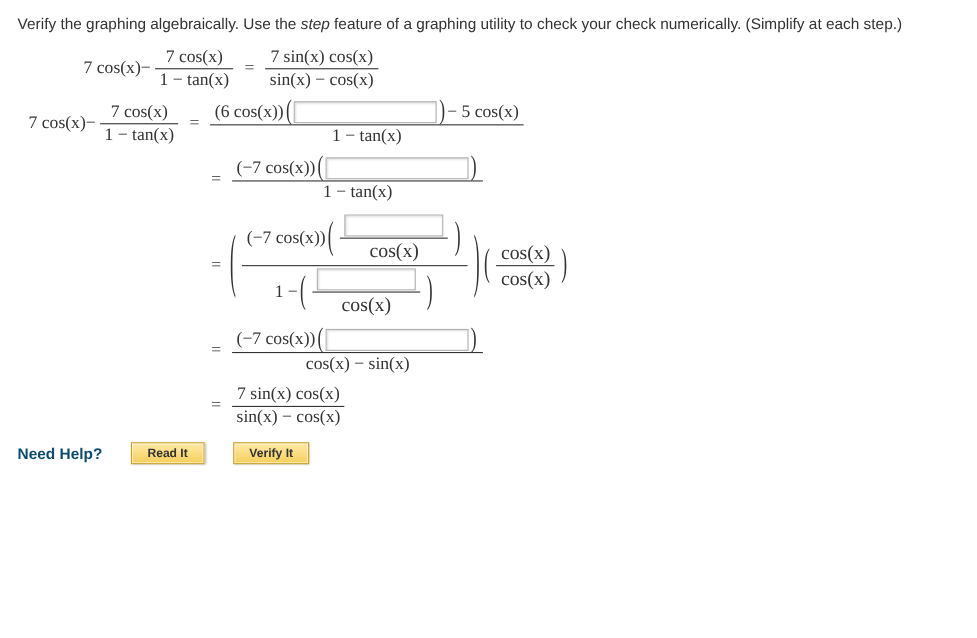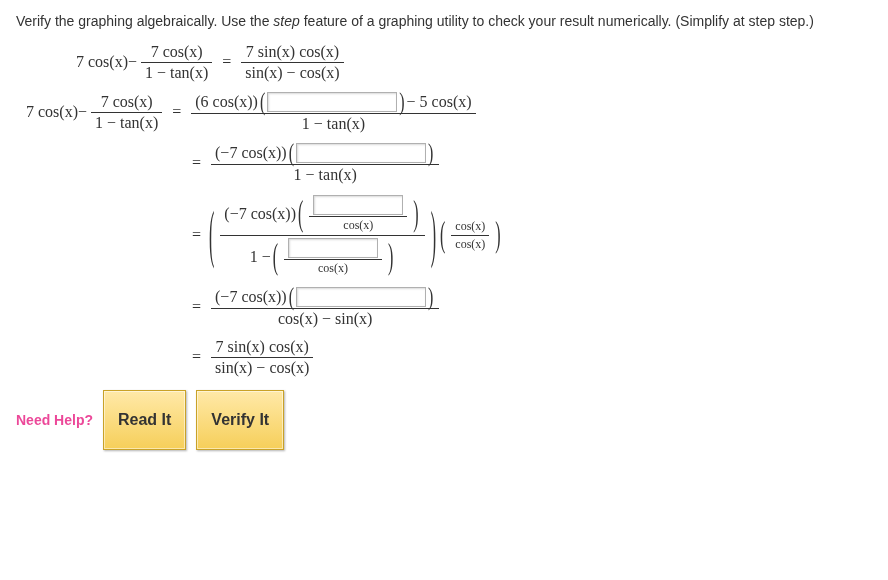--- a/index.html
+++ b/index.html
@@ -42,39 +42,40 @@
     transform: scaleY(4);
     padding: 0 2px;
   }
   .lparen-med, .rparen-med {
     font-family: "Times New Roman", serif;
     display: inline-block;
     transform: scaleY(2.2);
     padding: 0 2px;
   }
   .help-row { display: flex; align-items: center; gap: 10px; margin-top: 12px; }
-  .help-label { color: #ec4899; font-weight: bold; font-size: 14px; text-align: center; }
+  .help-label { color: #0c4a6e; font-weight: bold; font-size: 14px; text-align: center; }
   .help-btn {
     background: linear-gradient(#ffe9a8, #f6cf5a);
     border: 1px solid #c9a227;
     box-shadow: inset 0 0 0 1px rgba(255,255,255,0.5), 1px 1px 2px rgba(0,0,0,0.3);
-    font-size: 16px;
+    font-size: 11px;
     font-weight: bold;
     color: #333;
-    padding: 20px 14px;
+    padding: 3px 14px;
     cursor: pointer;
+    margin-left: 16px;
   }
   .eq { padding: 0 6px; }
-  .small-frac .num, .small-frac .den { font-size: 12px; }
+  .small-frac .num, .small-frac .den { font-size: 18px; }
 </style>
 </head>
 <body>
 
 <div class="instructions">
-  <span>Verify the graphing algebraically. Use the </span><em>step</em><span> feature of a graphing utility to check your result numerically. (Simplify at step step.)</span>
+  <span>Verify the graphing algebraically. Use the </span><em>step</em><span> feature of a graphing utility to check your check numerically. (Simplify at each step.)</span>
 </div>
 
 <div class="math row indent1">
   <span>7 cos(x)</span>
   <span> − </span>
   <span class="frac">
     <span class="num">7 cos(x)</span>
     <span class="bar"></span>
     <span class="den">1 − tan(x)</span>
   </span>

